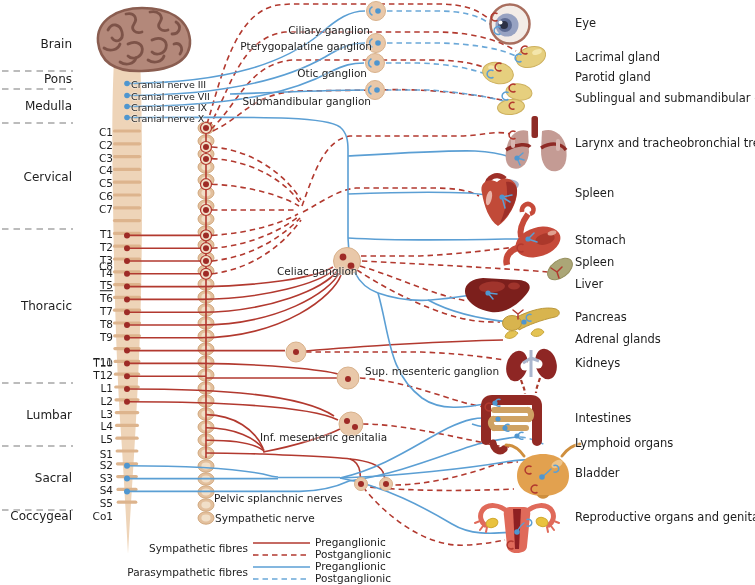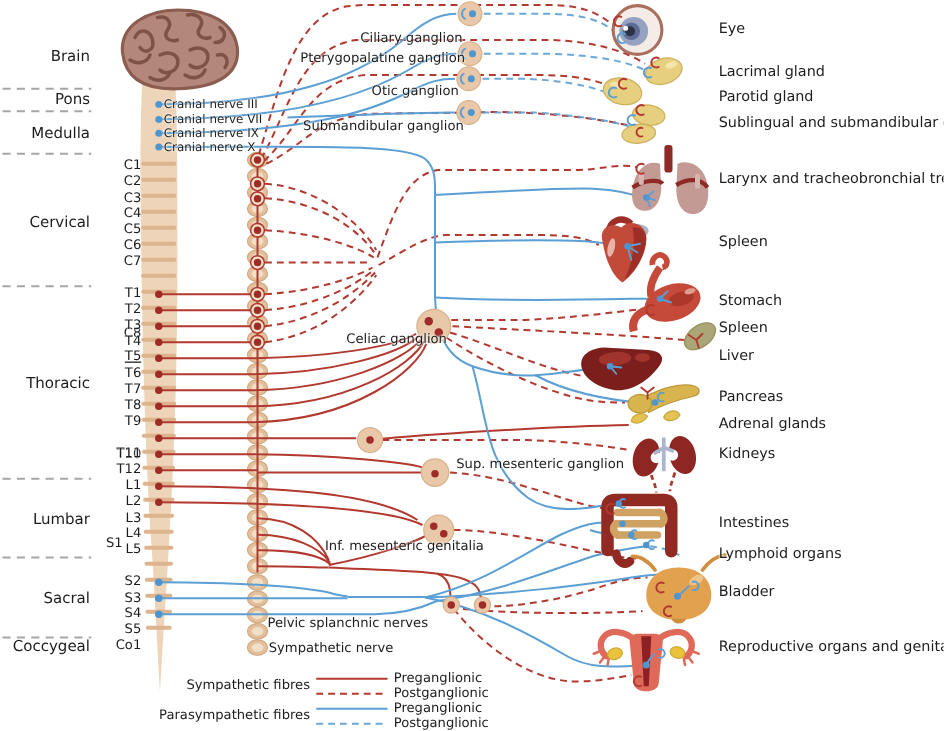--- a/index.html
+++ b/index.html
@@ -513,21 +513,21 @@
       <div class="lbl seg" style="top: 325px;">T8</div>
       <div class="lbl seg" style="top: 337.8px;">T9</div>
       <div class="lbl seg" style="top: 350.6px; margin-top: 13px;">T10</div>
       <div class="lbl seg" style="top: 363.4px;">T11</div>
       <div class="lbl seg" style="top: 376.2px;">T12</div>
       <div class="lbl seg" style="top: 389px;">L1</div>
       <div class="lbl seg" style="top: 401.8px;">L2</div>
       <div class="lbl seg" style="top: 414.6px;">L3</div>
       <div class="lbl seg" style="top: 427.4px;">L4</div>
       <div class="lbl seg" style="top: 440.2px;">L5</div>
-      <div class="lbl seg" style="top: 435px; text-align: center;">S1</div>
+      <div class="lbl seg" style="top: 455px;">S1</div>
       <div class="lbl seg" style="top: 465.8px;">S2</div>
       <div class="lbl seg" style="top: 478.6px;">S3</div>
       <div class="lbl seg" style="top: 491.4px;">S4</div>
       <div class="lbl seg" style="top: 504.2px; text-align: right;">S5</div>
       <div class="lbl seg" style="top: 517px;">Co1</div>
     </div>
 
 <div class="lbl cn" style="left:131px;top:85px">Cranial nerve III</div>
 <div class="lbl cn" style="left:131px;top:97px">Cranial nerve VII</div>
 <div class="lbl cn" style="left:131px;top:108px">Cranial nerve IX</div>

